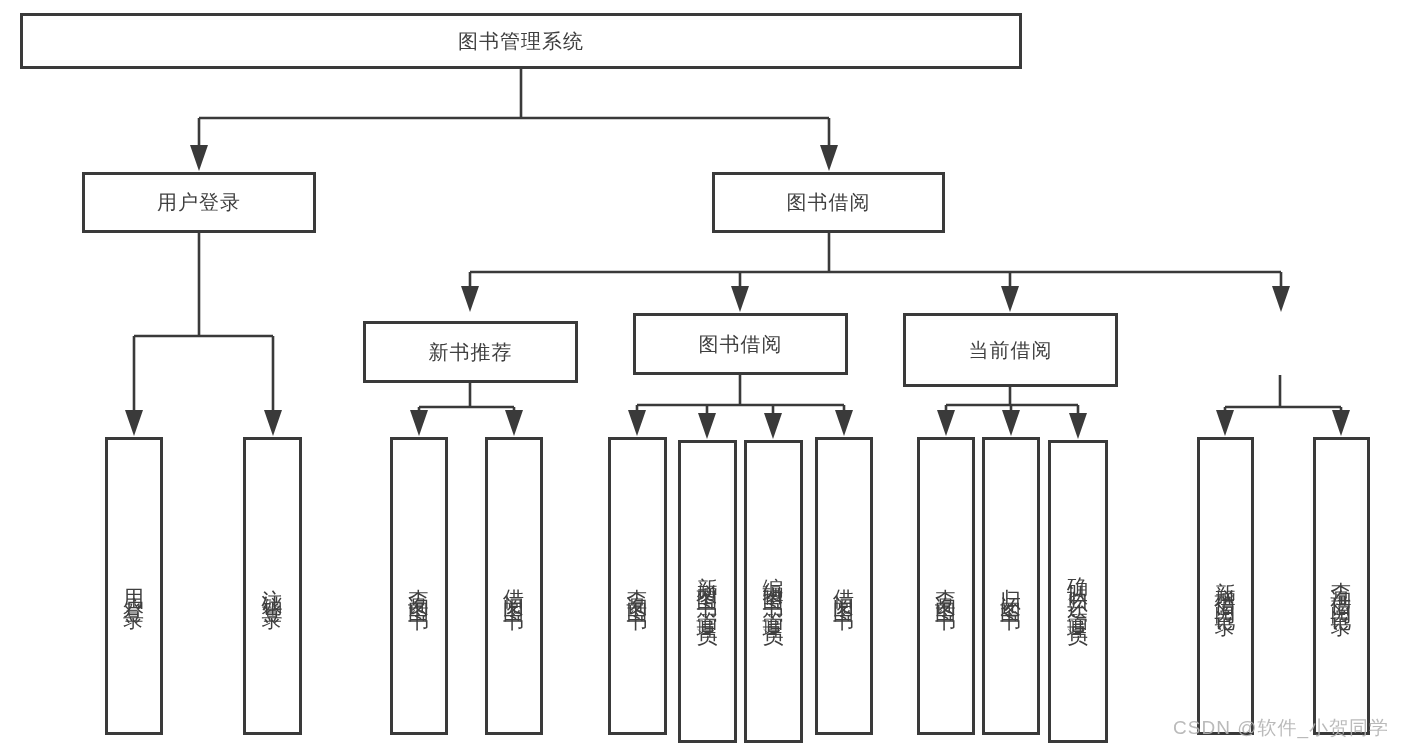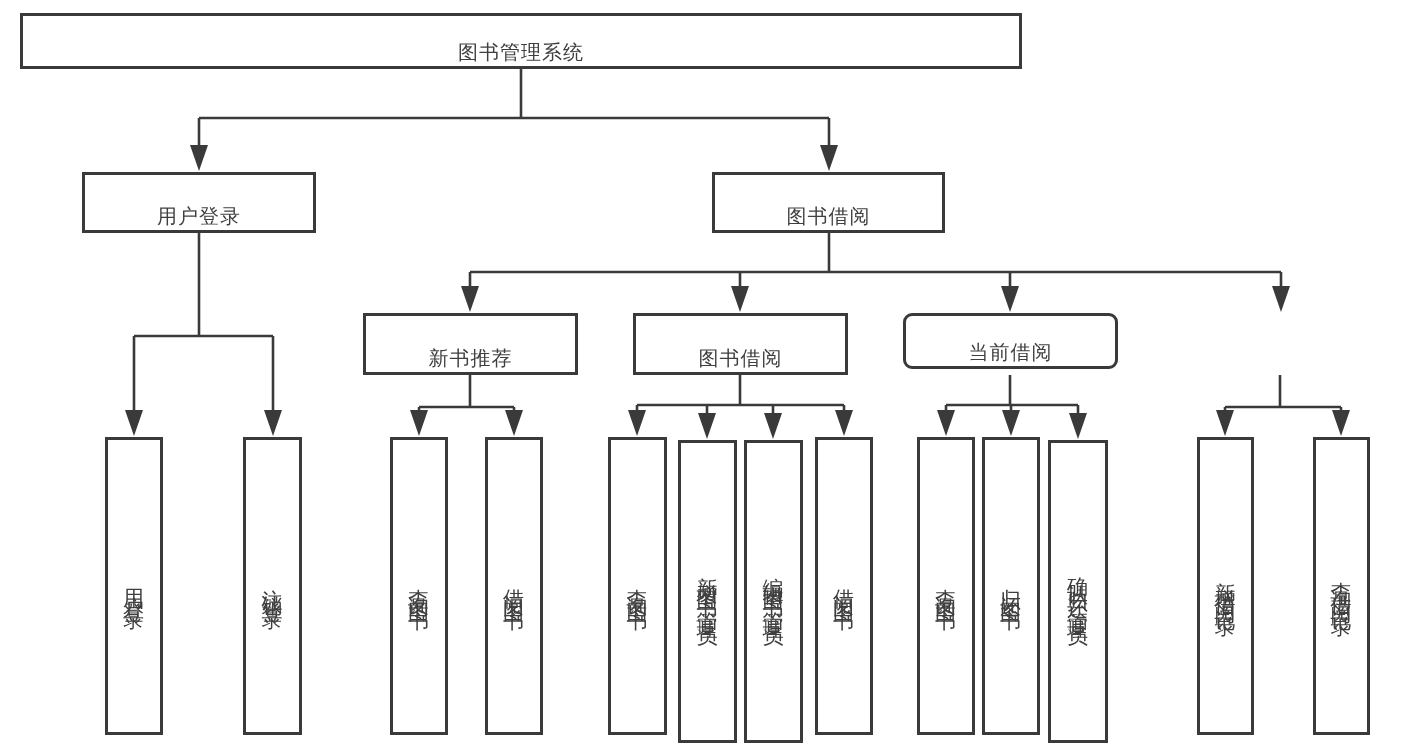--- a/index.html
+++ b/index.html
@@ -9,21 +9,21 @@
     background:#ffffff;
     font-family:"Liberation Sans","DejaVu Sans",sans-serif;
     overflow:hidden;
   }
   #connectors{position:absolute;left:0;top:0;width:1405px;height:747px;}
   .node{
     position:absolute;
     box-sizing:border-box;
     border:3px solid #3a3a3a;
     background:#ffffff;
-    display:flex;align-items:flex-end;justify-content:center;
+    display:flex;align-items:center;justify-content:center;
     color:#3f3f3f;
   }
   .h-node{font-size:20px;letter-spacing:1px;}
   .v-node span{
     writing-mode:vertical-rl;
     text-orientation:mixed;
     height:100%;
     text-align:center;
     font-size:21px;
     letter-spacing:7px;
@@ -103,27 +103,27 @@
     <span>图书管理系统</span>
   </div>
 
   <div class="node h-node" style="left:82px;top:172px;width:234px;height:61px;">
     <span>用户登录</span>
   </div>
   <div class="node h-node" style="left:712px;top:172px;width:233px;height:61px;">
     <span>图书借阅</span>
   </div>
 
-  <div class="node h-node" style="left:363px;top:313px;width:215px;height:62px;">
+  <div class="node h-node" style="left:363px;top:321px;width:215px;height:62px;">
     <span>新书推荐</span>
   </div>
   <div class="node h-node" style="left:633px;top:313px;width:215px;height:62px;">
     <span>图书借阅</span>
   </div>
-  <div class="node h-node" style="left:903px;top:313px;width:215px;height:56px;border-radius:9px;">
+  <div class="node h-node" style="left:903px;top:313px;width:215px;height:74px;">
     <span>当前借阅</span>
   </div>
 
   <div class="node v-node" style="left:105px;top:437px;width:58px;height:298px;">
     <span>用户登录</span>
   </div>
   <div class="node v-node" style="left:243px;top:437px;width:59px;height:298px;">
     <span>注销登录</span>
   </div>
 
@@ -157,14 +157,15 @@
     <span>确认归还（管理员）</span>
   </div>
 
   <div class="node v-node" style="left:1197px;top:437px;width:57px;height:298px;">
     <span>新增借阅记录</span>
   </div>
   <div class="node v-node" style="left:1313px;top:437px;width:57px;height:298px;">
     <span>查询借阅记录</span>
   </div>
 
+  <div id="watermark">CSDN @软件_小贺同学</div>
 
 </div>
 
 </body></html>

